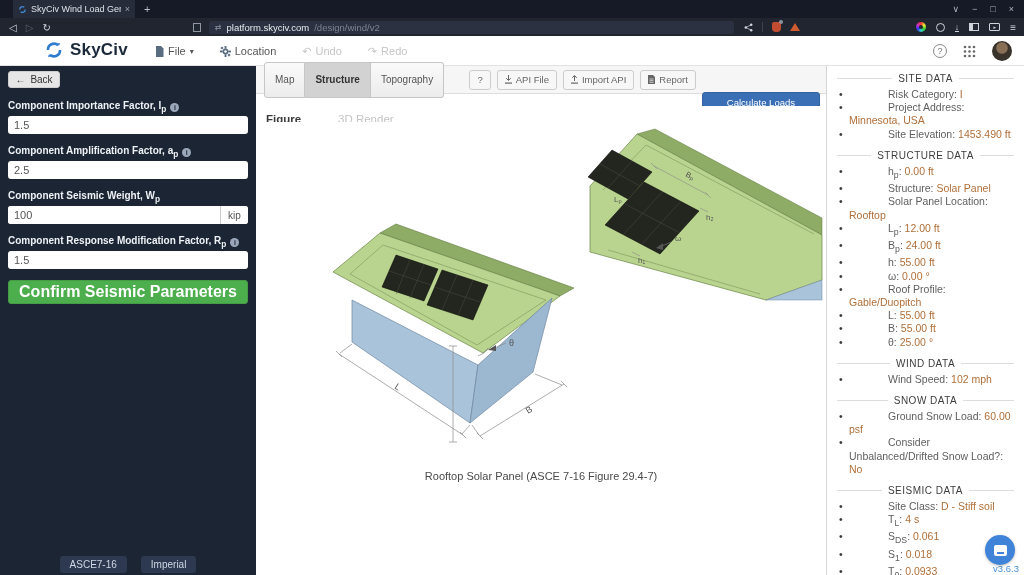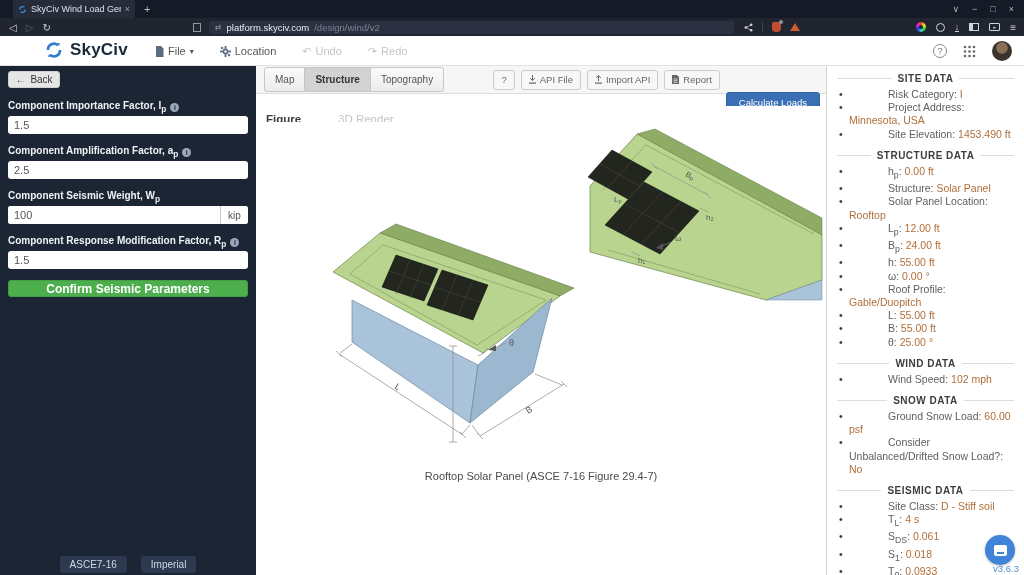--- a/index.html
+++ b/index.html
@@ -49,52 +49,52 @@
   .avatar { width:20px; height:20px; border-radius:50%; background:radial-gradient(circle at 50% 35%, #8a6f57 0 32%, #3a332c 38% 100%); }
 
   
   .lsidebar { position:absolute; left:0; top:66px; width:256px; height:509px; background:#1c2533; padding:5px 8px; }
   .back-btn { width:52px; height:17px; background:#e6e6e6; border:1px solid #cfcfcf; border-radius:3px; color:#333; font-size:10px; display:flex; align-items:center; justify-content:center; gap:5px; margin-bottom:12px; }
   .f-label { font-size:10px; font-weight:bold; color:#eef1f5; line-height:12px; margin-bottom:1px; display:flex; align-items:center; gap:4px; }
   .info-ic { width:9px; height:9px; background:#9aa7bb; border-radius:50%; color:#1c2533; font-size:7px; font-weight:bold; text-align:center; line-height:9px; font-style:normal; }
   .f-input-wrap { display:flex; height:18px; margin-bottom:11px; background:#fff; border-radius:3px; overflow:hidden; }
   .f-input { flex:1; border:none; outline:none; font-size:11px; color:#555; padding:0 6px; font-family:"Liberation Sans",sans-serif; background:#fff; min-width:0; }
   .f-unit { width:28px; border-left:1px solid #ccc; font-size:10px; color:#555; display:flex; align-items:center; justify-content:center; background:#fff; }
-  .confirm-btn { width:100%; height:17px; margin-top:10px; background:#4cae4c; border:1px solid #449d44; border-radius:3px; color:#fff; font-size:12px; font-weight:bold; display:flex; align-items:center; justify-content:center; }
+  .confirm-btn { width:100%; height:24px; margin-top:10px; background:#4cae4c; border:1px solid #449d44; border-radius:3px; color:#fff; font-size:16px; font-weight:bold; display:flex; align-items:center; justify-content:center; }
   .lsb-bottom { position:absolute; left:0; bottom:2px; width:256px; display:flex; justify-content:center; gap:14px; }
   .lsb-chip { background:#2c3950; color:#d0d8e4; font-size:10px; padding:3px 10px; border-radius:3px; }
 
   
   .main { position:absolute; left:256px; top:66px; width:570px; height:509px; background:#fff; }
   .mtoolbar { position:absolute; left:0; top:0; width:570px; height:28px; background:#f6f6f6; border-bottom:1px solid #ddd; display:flex; align-items:center; }
   .seg-group { display:flex; margin-left:8px; }
-  .seg { height:25px; padding:0 10px; font-size:10px; color:#555; background:linear-gradient(#fafafa,#ececec); border:1px solid #c6c6c6; border-left:none; display:flex; align-items:center; }
+  .seg { height:36px; padding:0 10px; font-size:10px; color:#555; background:linear-gradient(#fafafa,#ececec); border:1px solid #c6c6c6; border-left:none; display:flex; align-items:center; }
   .seg:first-child { border-left:1px solid #c6c6c6; border-radius:3px 0 0 3px; }
   .seg:last-child { border-radius:0 3px 3px 0; }
   .seg.active { background:#d2d2d2; color:#333; font-weight:bold; }
   .mtb-right { margin-left:auto; margin-right:6px; display:flex; align-items:center; gap:6px; }
   .tbtn { height:20px; padding:0 7px; font-size:9.5px; color:#666; background:#f7f7f7; border:1px solid #ccc; border-radius:3px; display:flex; align-items:center; gap:4px; }
-  .tbtn.primary { background:#3b6fb5; border-color:#35639f; color:#fff; padding:0 12px;margin-top:45px; }
+  .tbtn.primary { background:#3b6fb5; border-color:#35639f; color:#fff; padding:0 24px;margin-top:45px; }
 
   
   .ftabs { position:absolute; left:0; top:12px; width:570px; height:28px; background:#fff; border-bottom:6px solid #c2410c;margin-top:28px; }
   .ftab-figure { position:absolute; left:10px; top:7px; font-size:11.5px; font-weight:bold; color:#3c3c3c; }
   .ftab-underline { position:absolute; left:0; top:25px; width:42px; height:3px; background:#616161; }
   .ftab-render { position:absolute; left:82px; top:7px; font-size:11.5px; color:#c4c4c4; }
 
   
   .figarea { position:absolute; left:0; top:56px; width:570px; height:453px; background:#fff; }
   .figcaption { position:absolute; left:0; top:348px; width:570px; text-align:center; font-size:11px; color:#4a4a4a; }
 
   
   .rpanel { position:absolute; left:826px; top:66px; width:198px; height:509px; background:#fff; border-left:1px solid #d5d5d5; padding:6px 10px 0 10px; overflow:hidden; }
   .rp-head { display:flex; align-items:center; gap:6px; margin:9px 0 4px 0; }
   .rp-head:first-child { margin-top:1px; }
   .rp-head i { flex:1; height:1px; background:#ddd; }
-  .rp-head b { font-size:10px; color:#3d3d3d; letter-spacing:.5px; font-weight:bold; }
+  .rp-head b { font-size:10px; color:#3d3d3d; letter-spacing:.5px; font-weight:normal; }
   .rp-list { list-style:none; }
   .rp-list li { font-size:10.5px; line-height:13.2px; padding-left:12px; position:relative; }
   .rp-list li::before { content:"•"; position:absolute; left:2px; color:#3a3a3a; }
   .rp-list .lbl { color:#5f5f5f;margin-left:39px; }
   .rp-list .val { color:#b06f3a; }
   .version { position:absolute; right:5px; bottom:1px; font-size:9.5px; color:#4a90d9; }
   .chatbubble { position:absolute; right:9px; bottom:10px; width:30px; height:30px; background:#3f84d8; border-radius:50%; display:flex; align-items:center; justify-content:center; box-shadow:0 1px 3px rgba(0,0,0,.25); }
   .chatbubble .win { width:13px; height:11px; background:#fff; border-radius:2px; position:relative; }
   .chatbubble .win i { position:absolute; left:3px; bottom:2px; width:7px; height:1.5px; background:#3f84d8; }
 

